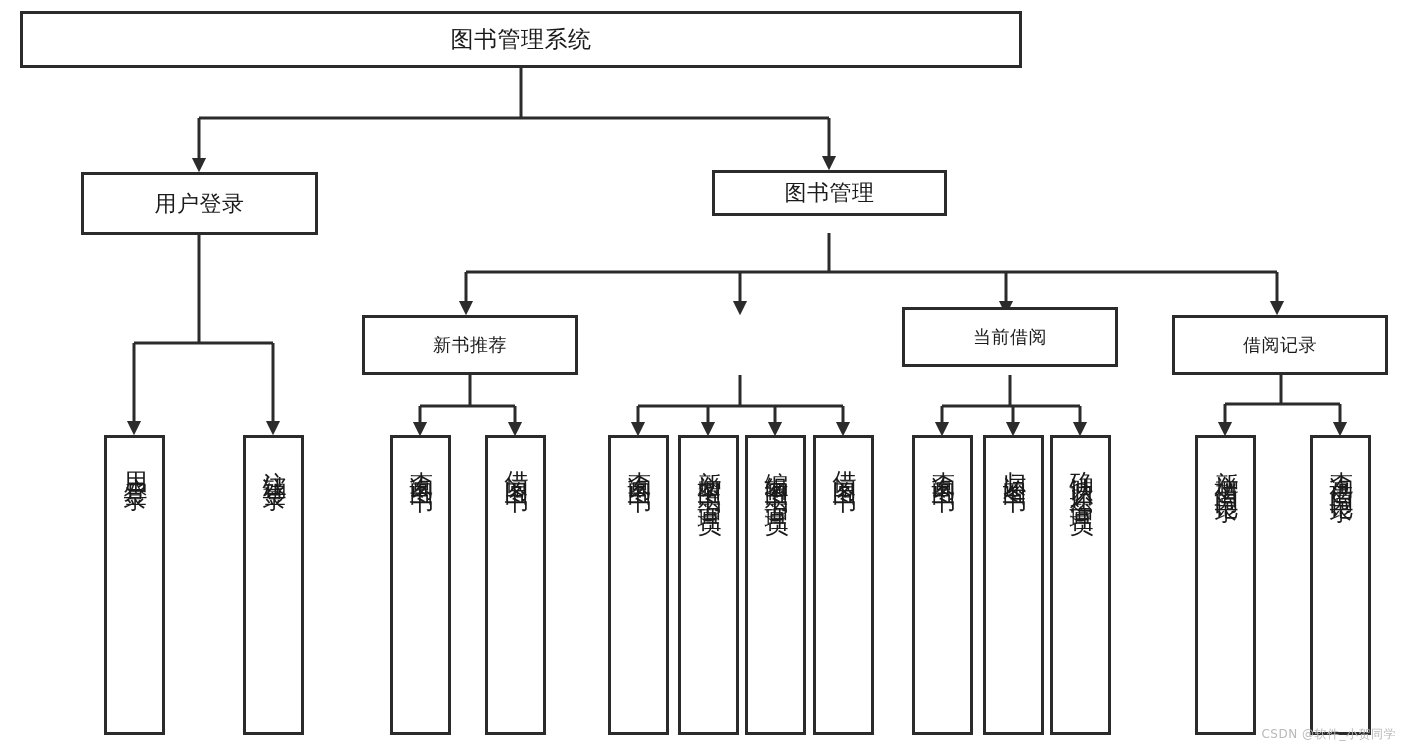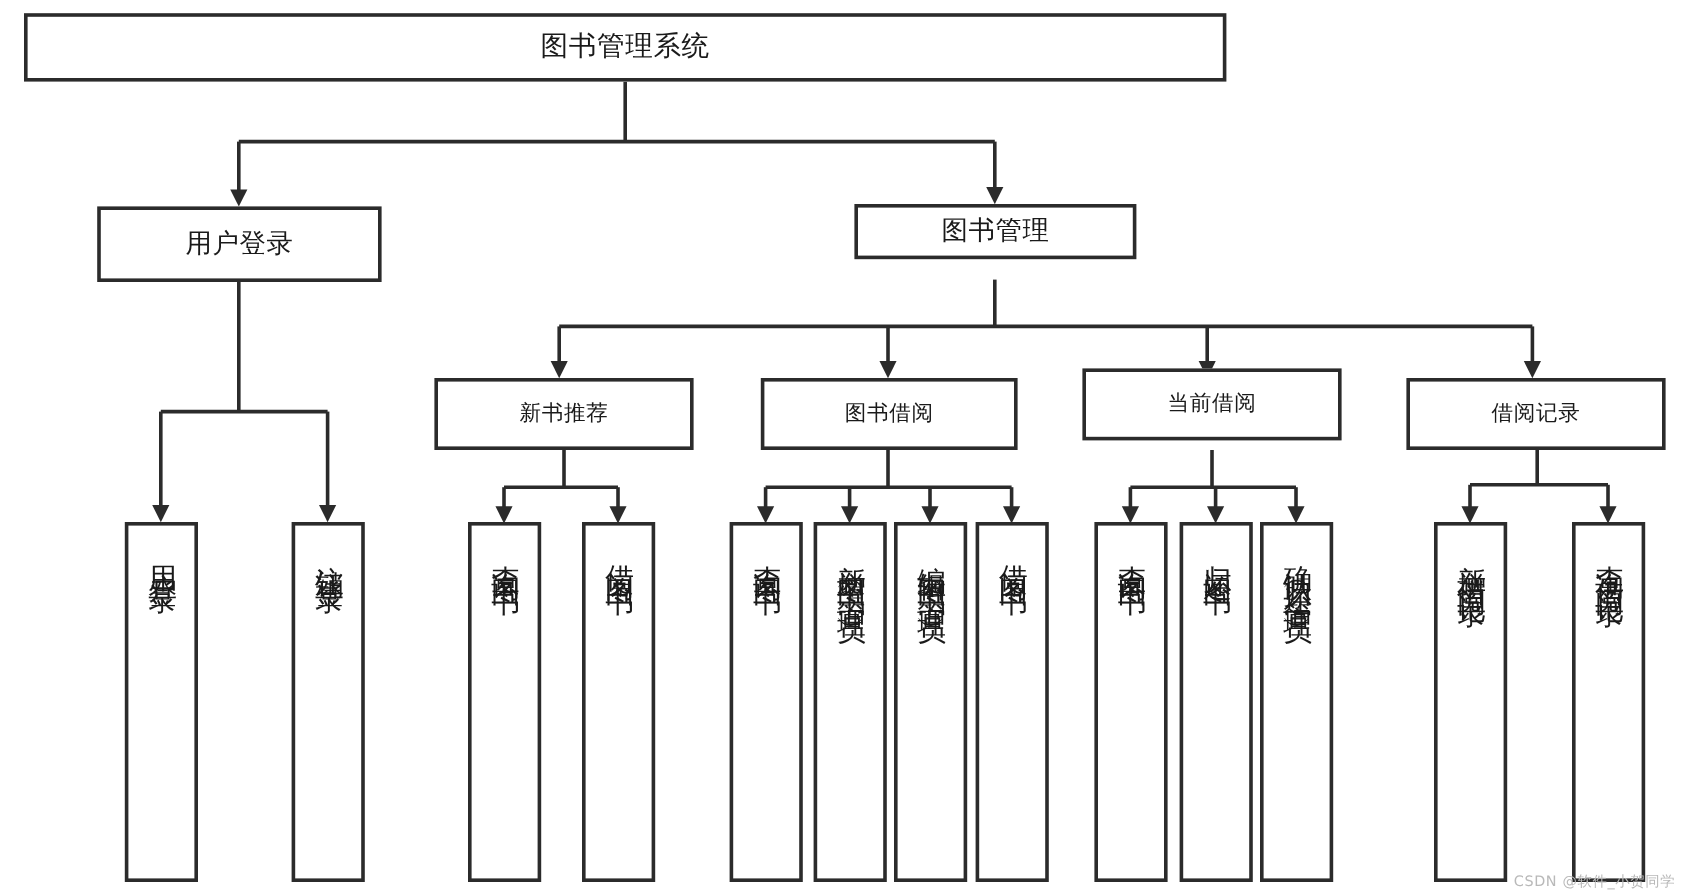--- a/index.html
+++ b/index.html
@@ -140,23 +140,20 @@
   </div>
 
   <div class="node h1" style="left:712px;top:170px;width:235px;height:46px;">
     <span class="label">图书管理</span>
   </div>
 
   <div class="node h2" style="left:362px;top:315px;width:216px;height:60px;">
     <span class="label">新书推荐</span>
   </div>
 
-  <div class="node h2" style="left:634px;top:315px;width:214px;height:60px;">
-    <span class="label">图书借阅</span>
-  </div>
 
   <div class="node h2" style="left:902px;top:307px;width:216px;height:60px;">
     <span class="label">当前借阅</span>
   </div>
 
   <div class="node h2" style="left:1172px;top:315px;width:216px;height:60px;">
     <span class="label">借阅记录</span>
   </div>
 
   <div class="node leaf" style="left:104px;top:435px;width:61px;height:300px;">

